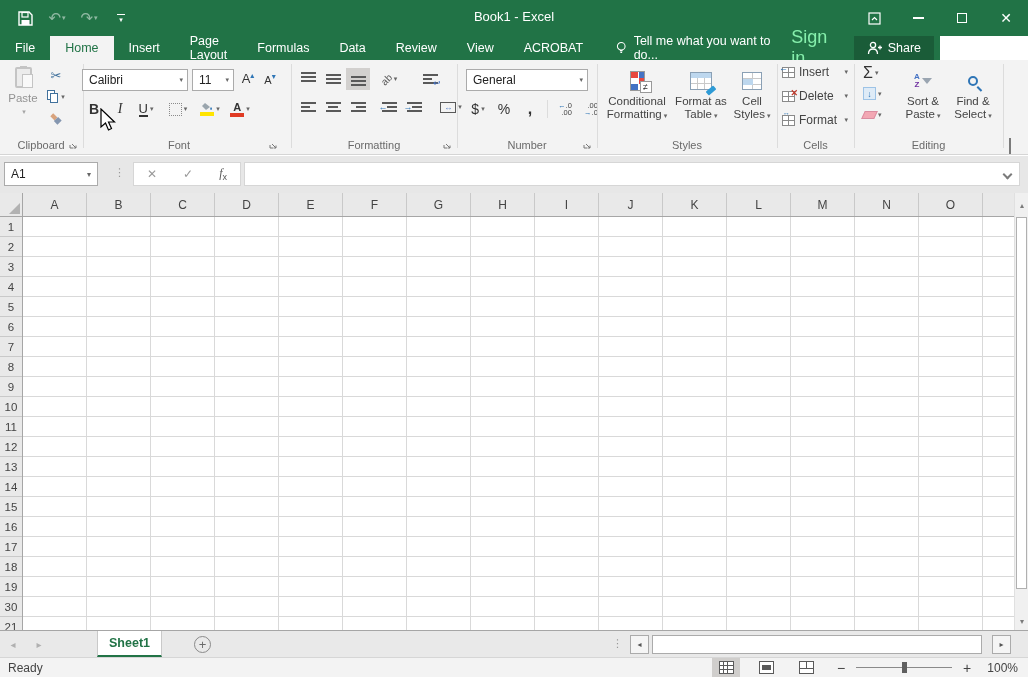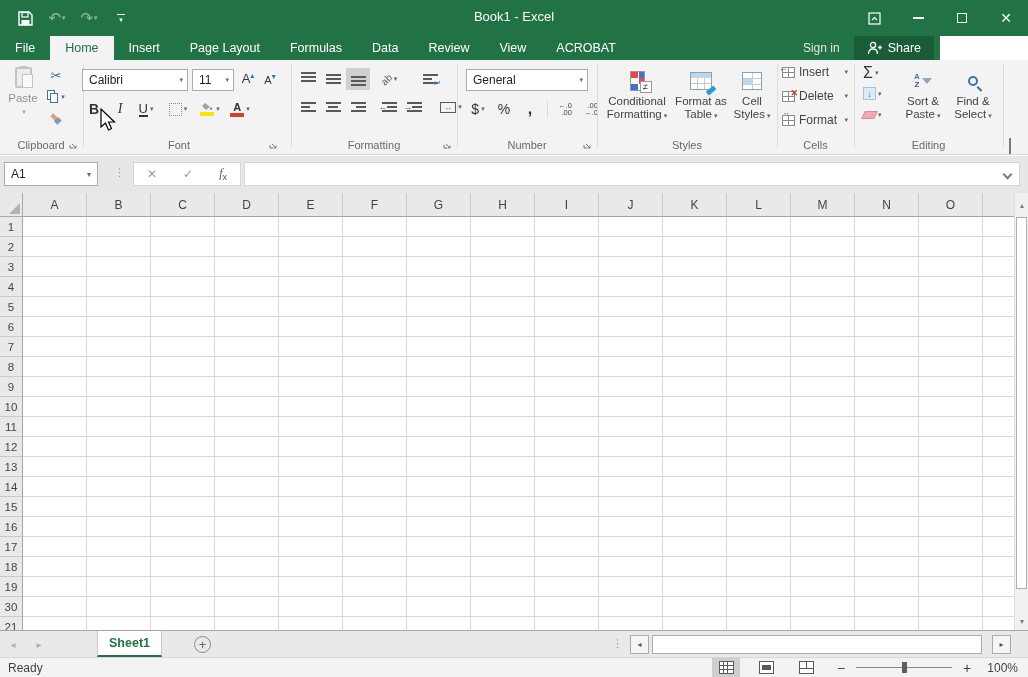--- a/index.html
+++ b/index.html
@@ -15,21 +15,21 @@
   .qat-caret { font-size:7px; color:#fff; margin-left:1px; }
   #window-title { position:absolute; left:50%; top:9px; transform:translateX(-50%); color:#fff; font-size:13px; }
   .win-btn { width:44px; height:36px; display:flex; align-items:center; justify-content:center; color:#fff; font-size:13px; }
 
   
   #tabrow { position:absolute; left:0; top:36px; width:940px; height:24px; background:#217346; display:flex; align-items:stretch; }
   #tabs-container { display:flex; align-items:stretch; }
   .tab { padding:0 15px; display:flex; align-items:center; color:#fff; font-size:12.5px; cursor:default; }
   .tab.active { background:#f3f3f3; color:#217346; }
   #tellme { display:flex; align-items:center; color:#fff; margin-left:18px; font-size:12.5px; gap:7px; }
-  #signin { color:#e5e5e5; margin-left:auto; padding:0 14px; display:flex; align-items:center; font-size:12px; }
+  #signin { color:#86efac; margin-left:auto; padding:0 14px; display:flex; align-items:center; font-size:18px; }
   #share-btn { background:#1a5c38; color:#fff; display:flex; align-items:center; gap:6px; padding:0 13px; margin-right:6px; font-size:12.5px; }
 
   
   #ribbon { position:absolute; left:0; top:60px; width:1028px; height:95px; background:#f3f3f3; border-bottom:1px solid #d5d5d5; }
   .group { position:absolute; top:0; height:94px; }
   .gdiv { position:absolute; top:4px; height:84px; width:1px; background:#dcdcdc; }
   .glabel { position:absolute; bottom:3px; left:0; right:0; text-align:center; font-size:11px; color:#6a6a6a; }
   .dlg { position:absolute; bottom:4px; right:4px; width:10px; height:10px; }
   .bigbtn { display:flex; flex-direction:column; align-items:center; justify-content:flex-start; padding-top:5px; height:72px; font-size:11.5px; color:#444; text-align:center; line-height:13px; }
   .car { font-size:7px; color:#666; margin-left:2px; }
@@ -206,20 +206,27 @@
       <div class="tab">File</div>
       <div class="tab active">Home</div>
       <div class="tab">Insert</div>
       <div class="tab">Page Layout</div>
       <div class="tab">Formulas</div>
       <div class="tab">Data</div>
       <div class="tab">Review</div>
       <div class="tab">View</div>
       <div class="tab">ACROBAT</div>
     </div>
+  <div id="tellme">
+    <svg width="12" height="16" viewBox="0 0 12 16">
+      <circle cx="6" cy="6" r="4.4" fill="none" stroke="#fff" stroke-width="1.2"></circle>
+      <path d="M4.5 11 h3 M5 13 h2" stroke="#fff" stroke-width="1.2"></path>
+    </svg>
+    <span>Tell me what you want to do...</span>
+  </div>
   <div id="signin">
       <span>Sign in</span>
     </div>
   <div id="share-btn">
     <svg width="15" height="14" viewBox="0 0 15 14">
       <circle cx="6" cy="4" r="2.6" fill="none" stroke="#fff" stroke-width="1.3"></circle>
       <path d="M1.5 13 c0-3.2 2-5 4.5-5 s4.5 1.8 4.5 5" fill="none" stroke="#fff" stroke-width="1.3"></path>
       <path d="M11 6.5 h4 M13 4.5 v4" stroke="#fff" stroke-width="1.3"></path>
     </svg>
     <span>Share</span>

